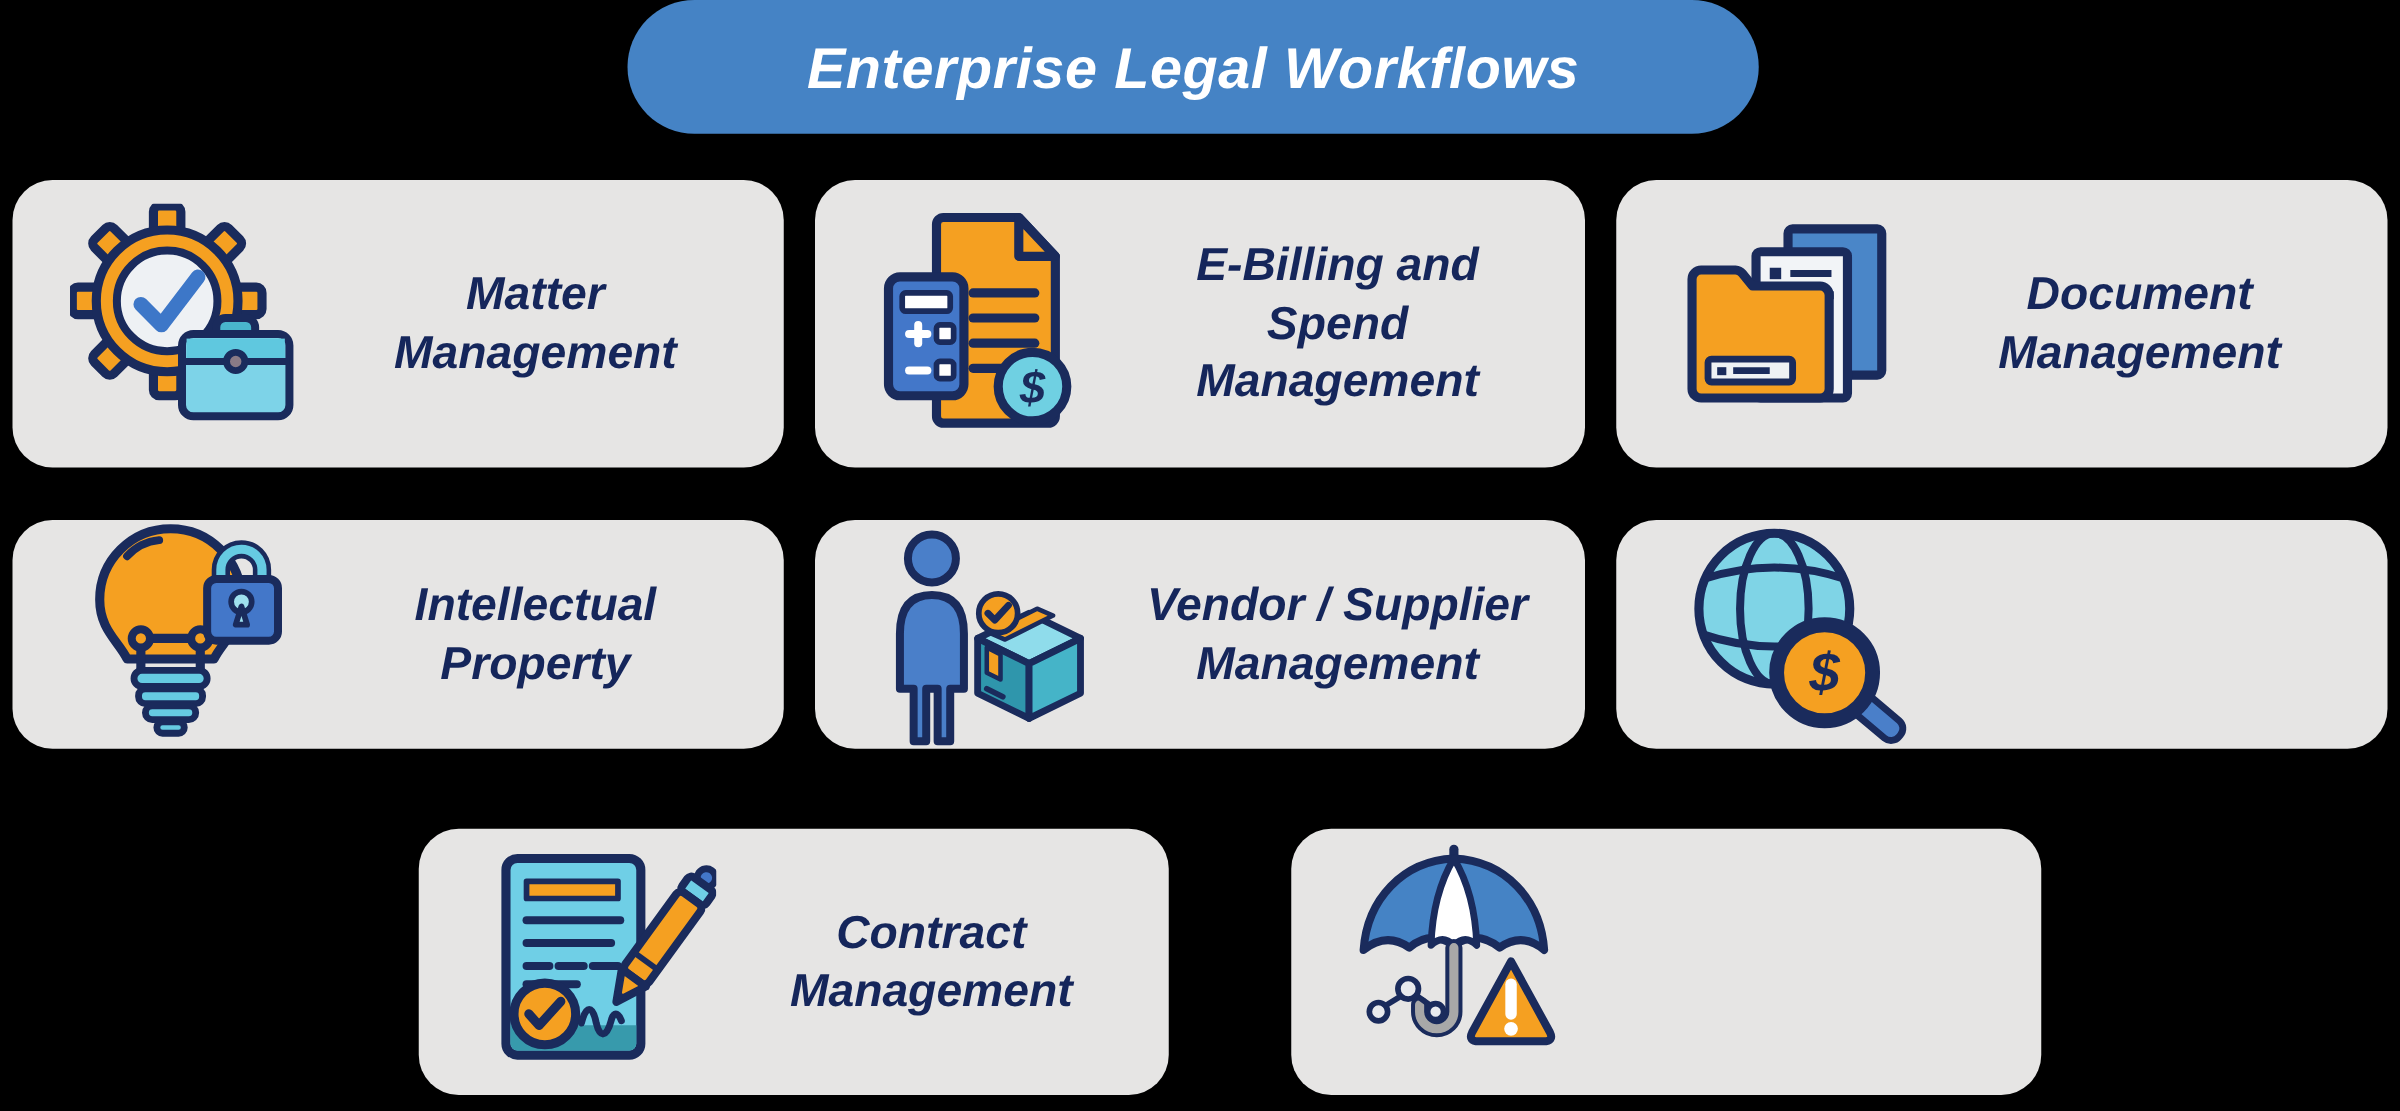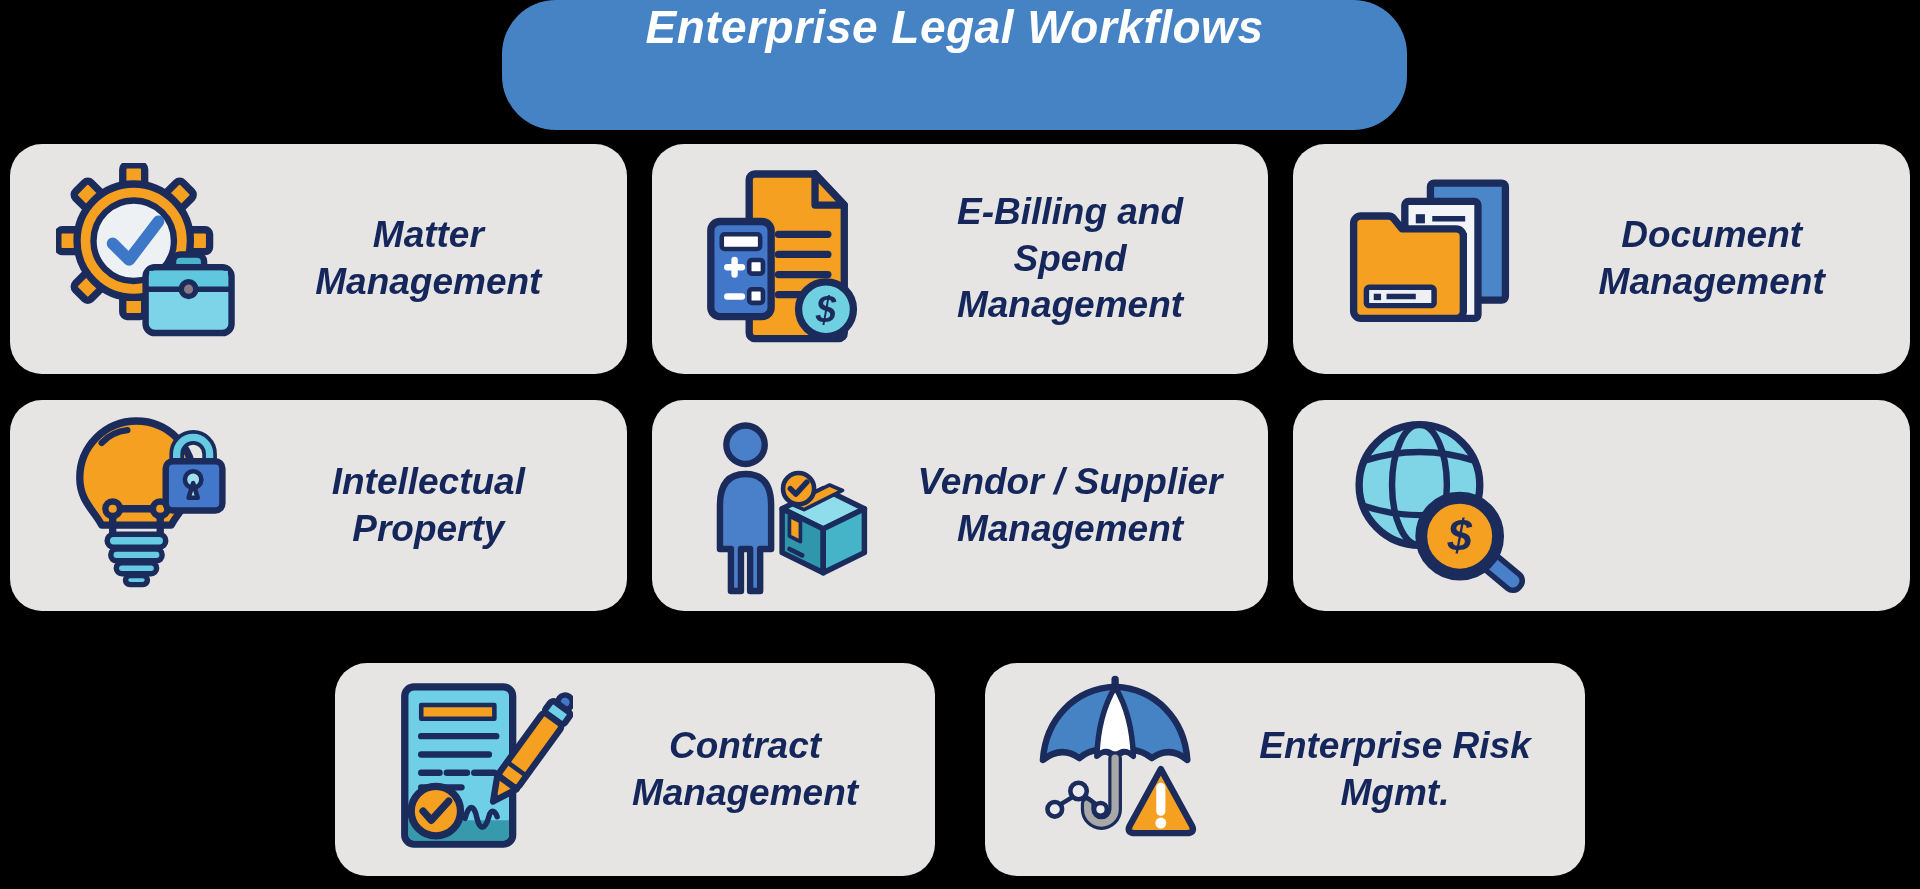--- a/index.html
+++ b/index.html
@@ -1,37 +1,37 @@
 <!DOCTYPE html>
 <html><head>
 <meta charset="utf-8">
 <style>
   html,body{margin:0;padding:0;background:#000;}
   .canvas{
     position:relative;width:1920px;height:889px;background:#000000;overflow:hidden;
     font-family:"Liberation Sans",sans-serif;
   }
   .pill{
-    position:absolute;left:502px;top:0;width:905px;height:130px;
+    position:absolute;left:502px;top:0;width:905px;height:107px;
     background:#4583C5;border-radius:54px;
-    display:flex;align-items:flex-start;justify-content:center;
+    display:flex;align-items:center;justify-content:center;
   }
   .pill-label{
     color:#FFFFFF;font-size:46px;font-weight:bold;font-style:italic;letter-spacing:.5px;
     white-space:nowrap;
   }
   .row{position:absolute;left:10px;right:10px;display:flex;gap:25px;}
   .row-1{top:144px;height:230px;}
-  .row-2{top:400px;height:211px;border-radius:14px;}
+  .row-2{top:416px;height:183px;border-radius:14px;}
   .row-3{top:663px;height:213px;justify-content:center;gap:50px;}
   .card{
     flex:1;background:#E6E5E4;border-radius:32px;
     display:flex;align-items:center;min-width:0;
   }
-  .row-3 .card{flex:0 0 600px;}
+  .row-3 .card{flex:0 0 600px;margin-left:48px;}
   .icon-box{width:212px;margin-left:36px;display:flex;align-items:center;justify-content:center;flex:none;}
   .icon-box svg{width:192px;height:192px;display:block;}
   .card-label{
     flex:1;text-align:center;padding-right:28px;
     font-size:37px;font-weight:bold;font-style:italic;color:#15265B;line-height:1.26;
   }
 </style>
 </head>
 <body>
 
@@ -247,18 +247,17 @@
             <line x1="58" y1="133" x2="72" y2="143"></line>
             <circle cx="26" cy="148" r="8"></circle>
             <circle cx="52" cy="128" r="9"></circle>
             <circle cx="76" cy="148" r="7"></circle>
           </g>
           <path d="M142 104 L176 166 Q180 174 170 174 H114 Q104 174 108 166 Z" fill="#F5A021" stroke="#1A2B5C" stroke-width="7" stroke-linejoin="round"></path>
           <line x1="142" y1="124" x2="142" y2="150" stroke="#FFFFFF" stroke-width="10" stroke-linecap="round"></line>
           <circle cx="142" cy="163" r="6" fill="#FFFFFF"></circle>
         </svg>
       </div>
-      <div class="card-label">Enterprise Risk<br>Mgmt.</div>
     </div>
 
   </div>
 
 </div>
 
 </body></html>

